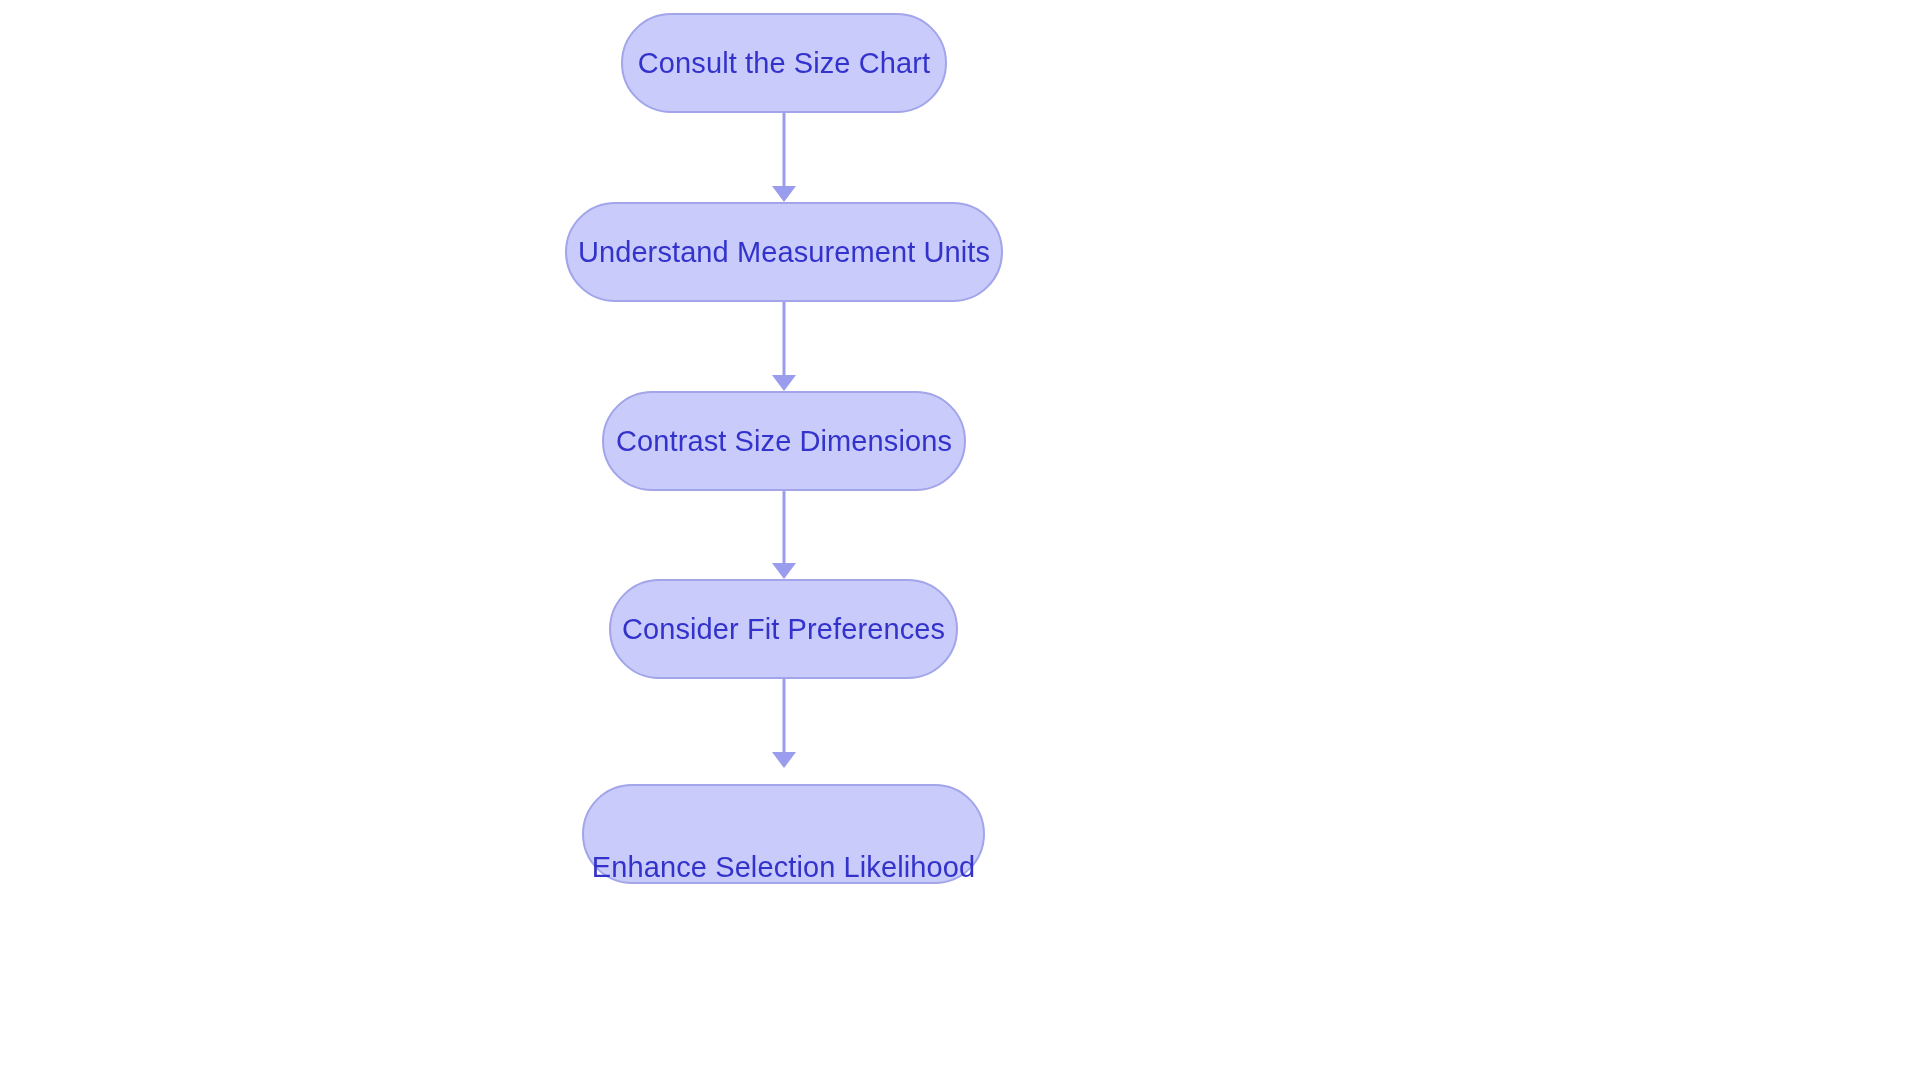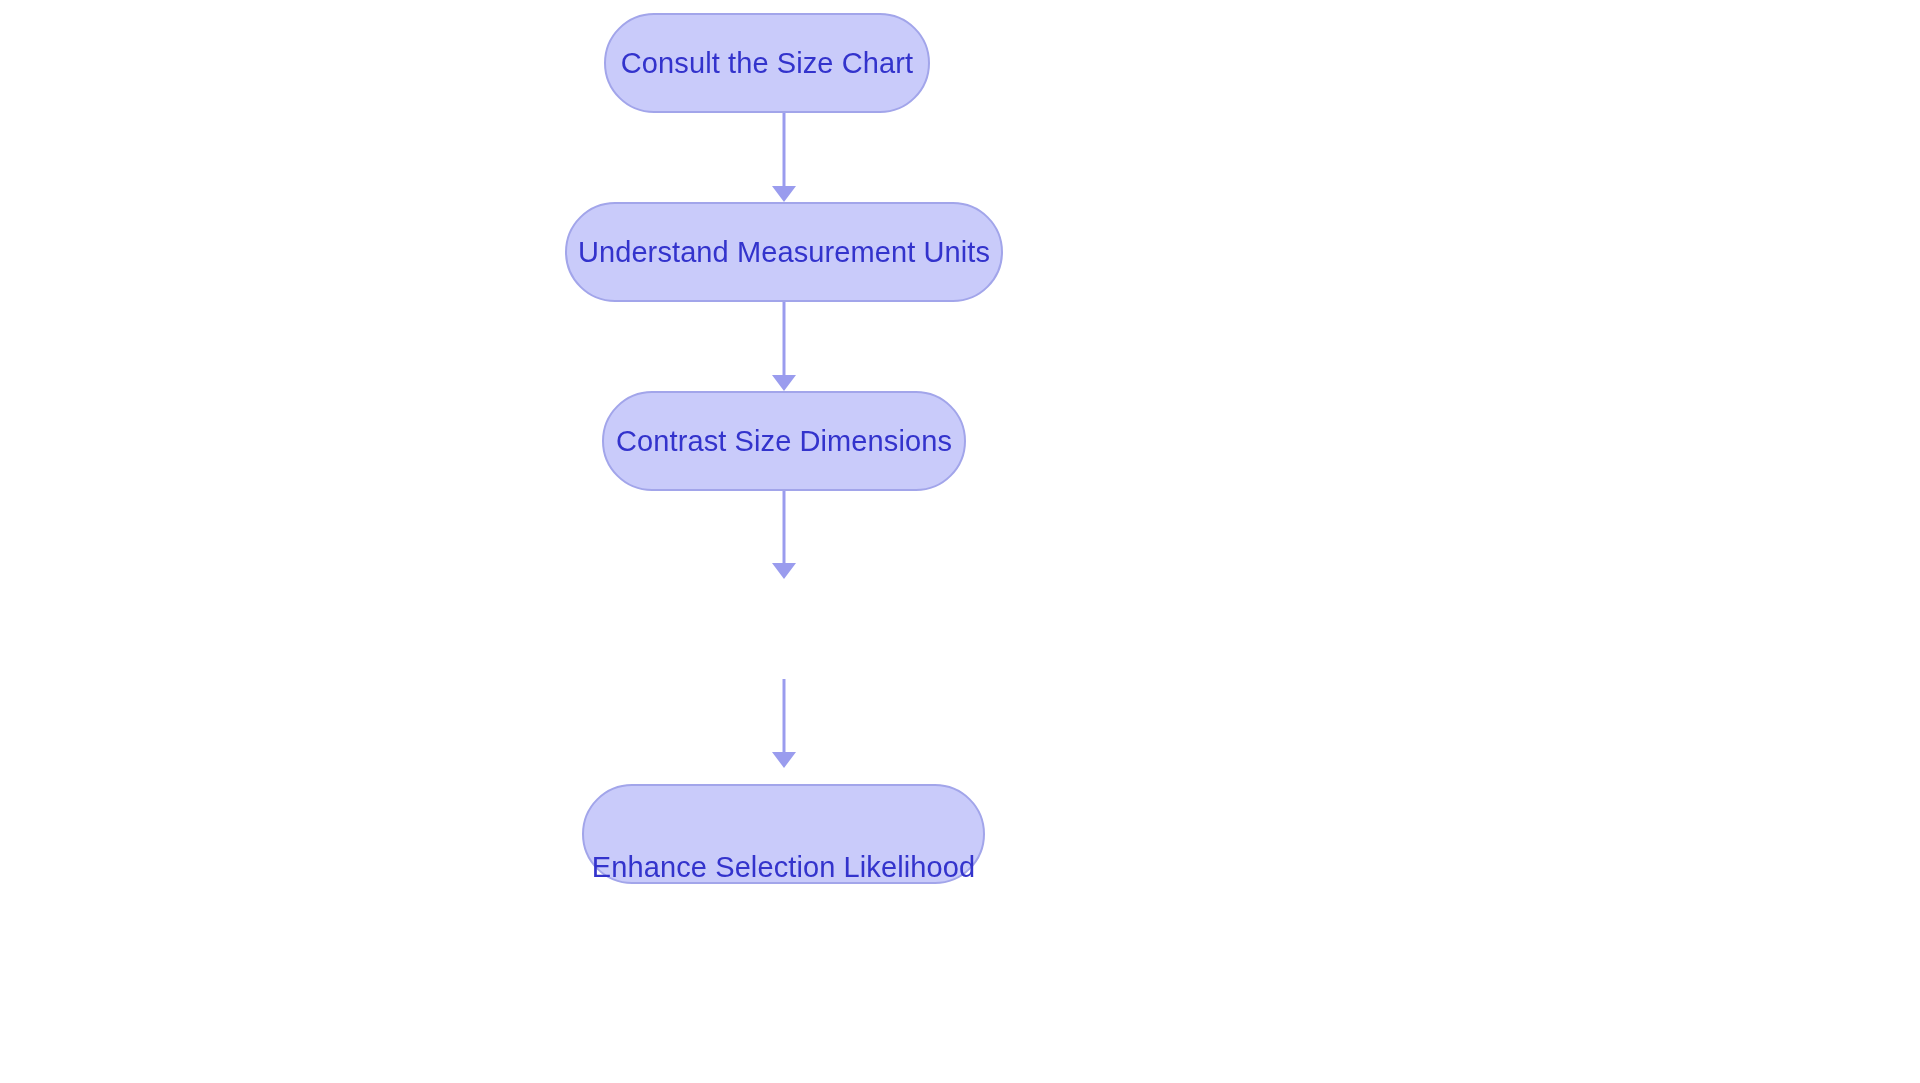--- a/index.html
+++ b/index.html
@@ -39,21 +39,21 @@
     color: #3333cc;
     font-size: 29px;
     font-weight: 400;
     line-height: 1;
     letter-spacing: 0.1px;
     white-space: nowrap;
     font-family: "Liberation Sans", "DejaVu Sans", sans-serif;
   }
 
   
-  #node-0 { left: 604px; top:  13px; width: 326px; }
+  #node-0 { left: 621px; top:  13px; width: 326px; }
   #node-1 { left: 565px; top: 202px; width: 438px; }
   #node-2 { left: 602px; top: 391px; width: 364px; }
   #node-3 { left: 609px; top: 579px; width: 349px; }
   #node-4 { left: 582px; top: 784px; width: 403px; align-items: flex-end; }
 
   
   .connector {
     position: absolute;
     left: 0;
     top: 0;
@@ -106,18 +106,21 @@
   </div>
 
   <div class="node" id="node-1">
     <span class="node-label">Understand Measurement Units</span>
   </div>
 
   <div class="node" id="node-2">
     <span class="node-label">Contrast Size Dimensions</span>
   </div>
 
+  <div class="node" id="node-3">
+    <span class="node-label">Consider Fit Preferences</span>
+  </div>
 
   <div class="node" id="node-4">
     <span class="node-label">Enhance Selection Likelihood</span>
   </div>
 
 </div>
 
 </body></html>

